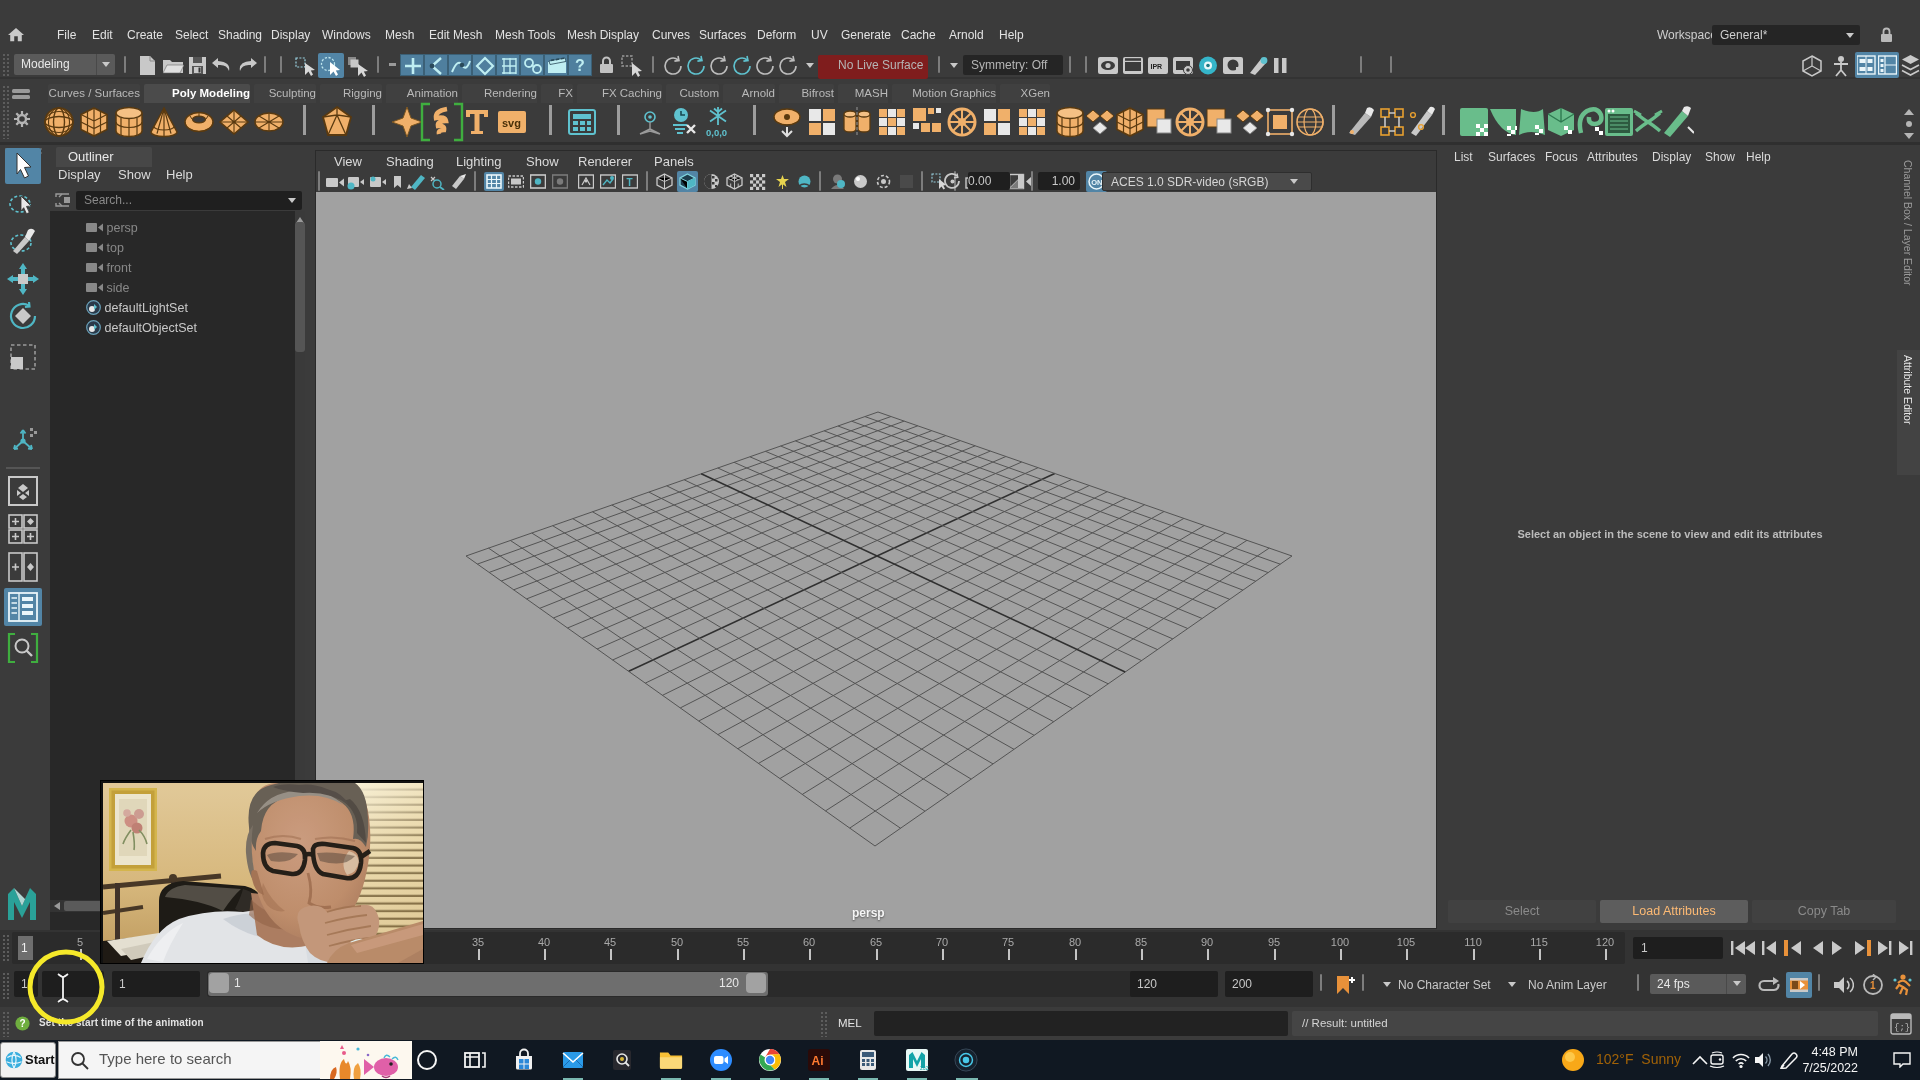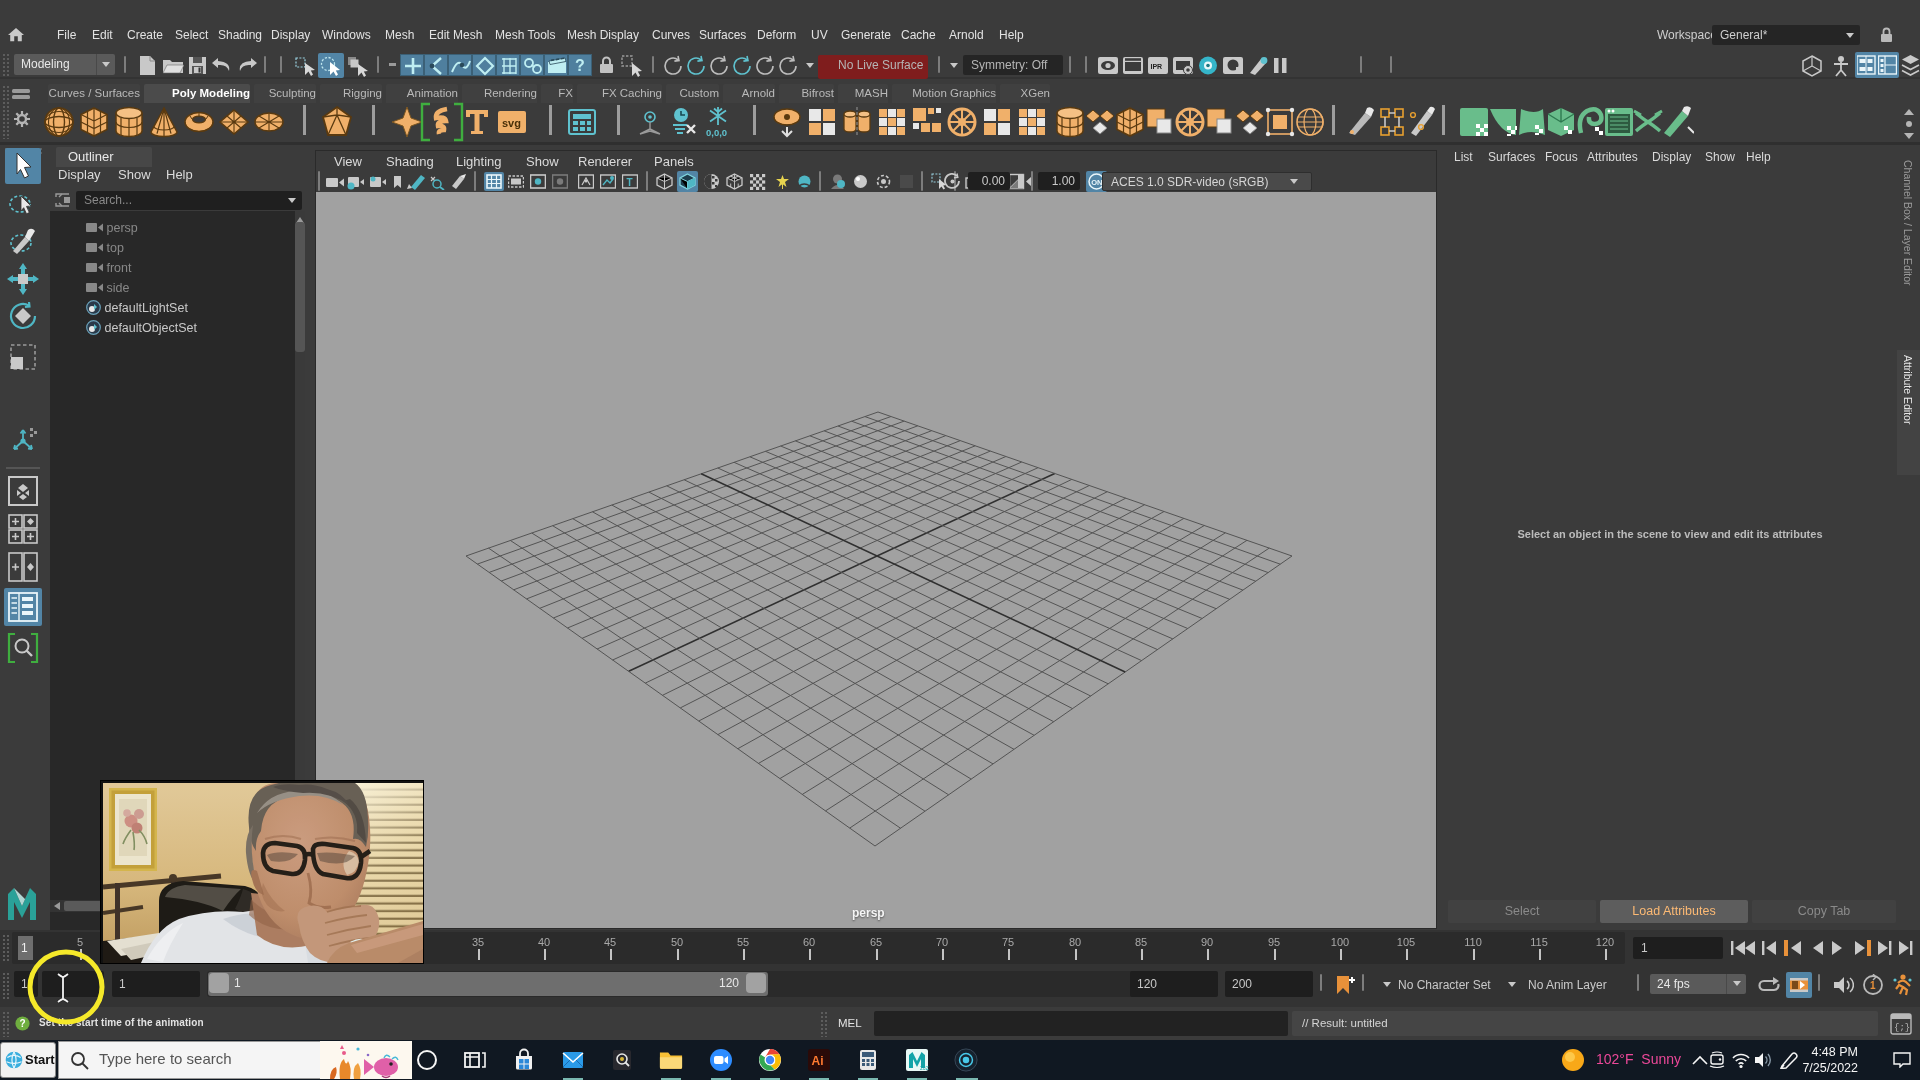--- a/index.html
+++ b/index.html
@@ -959,21 +959,21 @@
         <rect x="1.5" y="1.5" width="14" height="14" fill="none" stroke="#c9c9c9" stroke-width="1.4"></rect>
         <path d="M1.5 15.5 L15.5 1.5" stroke="#c9c9c9" stroke-width="1.2"></path>
         <path d="M1.5 15.5 L15.5 1.5 L15.5 15.5 Z" fill="#7a7a7a"></path>
       </svg>
   <div class="sep" style="left:715px;top:0;height:20px"></div>
   <svg class="abs" style="left:628px;top:2px" width="17" height="17" viewBox="0 0 17 17">
         <path d="M13 3 a7 7 0 1 0 2 5" fill="none" stroke="#c9c9c9" stroke-width="1.8"></path>
         <path d="M13 0.5 l0.8 3.8 -3.8 0.5" fill="none" stroke="#c9c9c9" stroke-width="1.4"></path>
         <circle cx="8.5" cy="8.5" r="2" fill="#c9c9c9"></circle>
       </svg>
-  <div class="field" style="left:652px;top:1px;width:42px;height:18px;line-height:18px;text-align:right;padding-right:5px;background:#1f1f1f;color:#c9c9c9">0.00</div>
+  <div class="field" style="left:652px;top:1px;width:42px;height:18px;line-height:18px;padding-right:5px;background:#1f1f1f;color:#c9c9c9">0.00</div>
   <svg class="abs" style="left:700px;top:2px" width="17" height="17" viewBox="0 0 17 17">
         <rect x="2" y="2" width="6" height="13" fill="#c9c9c9"></rect>
         <path d="M10 8.5 L15 4 V13 Z" fill="#c9c9c9"></path>
       </svg>
   <div class="field" style="left:722px;top:1px;width:42px;height:18px;line-height:18px;text-align:right;padding-right:5px;background:#1f1f1f;color:#c9c9c9">1.00</div>
   <div class="abs" style="left:770px;top:0px;width:21px;height:21px;background:#5285a6;border-radius:2px"></div>
   <svg class="abs" style="left:772px;top:2px" width="17" height="17" viewBox="0 0 17 17">
         <circle cx="8.5" cy="8.5" r="7.5" fill="none" stroke="#eaf6fa" stroke-width="1.5"></circle>
         <text x="3.2" y="11.5" font-size="7.5" font-weight="bold" fill="#eaf6fa" font-family="Liberation Sans">ON</text>
       </svg>
@@ -1308,21 +1308,21 @@
   <div class="abs" style="left:711px;top:38px;width:20px;height:2px;background:#7ab8b0"></div>
   <div class="abs" style="left:760px;top:38px;width:20px;height:2px;background:#7ab8b0"></div>
   <div class="abs" style="left:809px;top:38px;width:20px;height:2px;background:#7ab8b0"></div>
   <div class="abs" style="left:858px;top:38px;width:20px;height:2px;background:#7ab8b0"></div>
   <div class="abs" style="left:907px;top:38px;width:20px;height:2px;background:#7ab8b0"></div>
   <div class="abs" style="left:956px;top:38px;width:22px;height:2px;background:#7ab8b0"></div>
   <svg class="abs" style="left:1560px;top:7px" width="26" height="26" viewBox="0 0 26 26">
         <circle cx="13" cy="13" r="11" fill="#f8a818"></circle>
         <circle cx="10" cy="10" r="5" fill="#fdc84a"></circle>
       </svg>
-  <div class="abs" style="left:1596px;top:11px;font-size:14px;color:#ec4899">102°F &nbsp;Sunny</div>
+  <div class="abs" style="left:1596px;top:11px;font-size:14px;color:#a16207">102°F &nbsp;Sunny</div>
   <svg class="abs" style="left:1692px;top:15px" width="16" height="10" viewBox="0 0 16 10">
         <path d="M1 9 L8 2 L15 9" fill="none" stroke="#f5f5f5" stroke-width="1.6"></path>
       </svg>
   <svg class="abs" style="left:1707px;top:11px" width="20" height="18" viewBox="0 0 20 18">
         <rect x="4" y="4" width="12" height="9" rx="2" fill="none" stroke="#f5f5f5" stroke-width="1.4"></rect>
         <circle cx="13" cy="8.5" r="1.2" fill="#f5f5f5"></circle>
         <path d="M3 15 Q10 18 17 15" fill="none" stroke="#f5f5f5" stroke-width="1.2"></path>
         <path d="M5 2 Q10 0 15 2" fill="none" stroke="#f5f5f5" stroke-width="1.2"></path>
       </svg>
   <svg class="abs" style="left:1731px;top:11px" width="20" height="18" viewBox="0 0 20 18">

